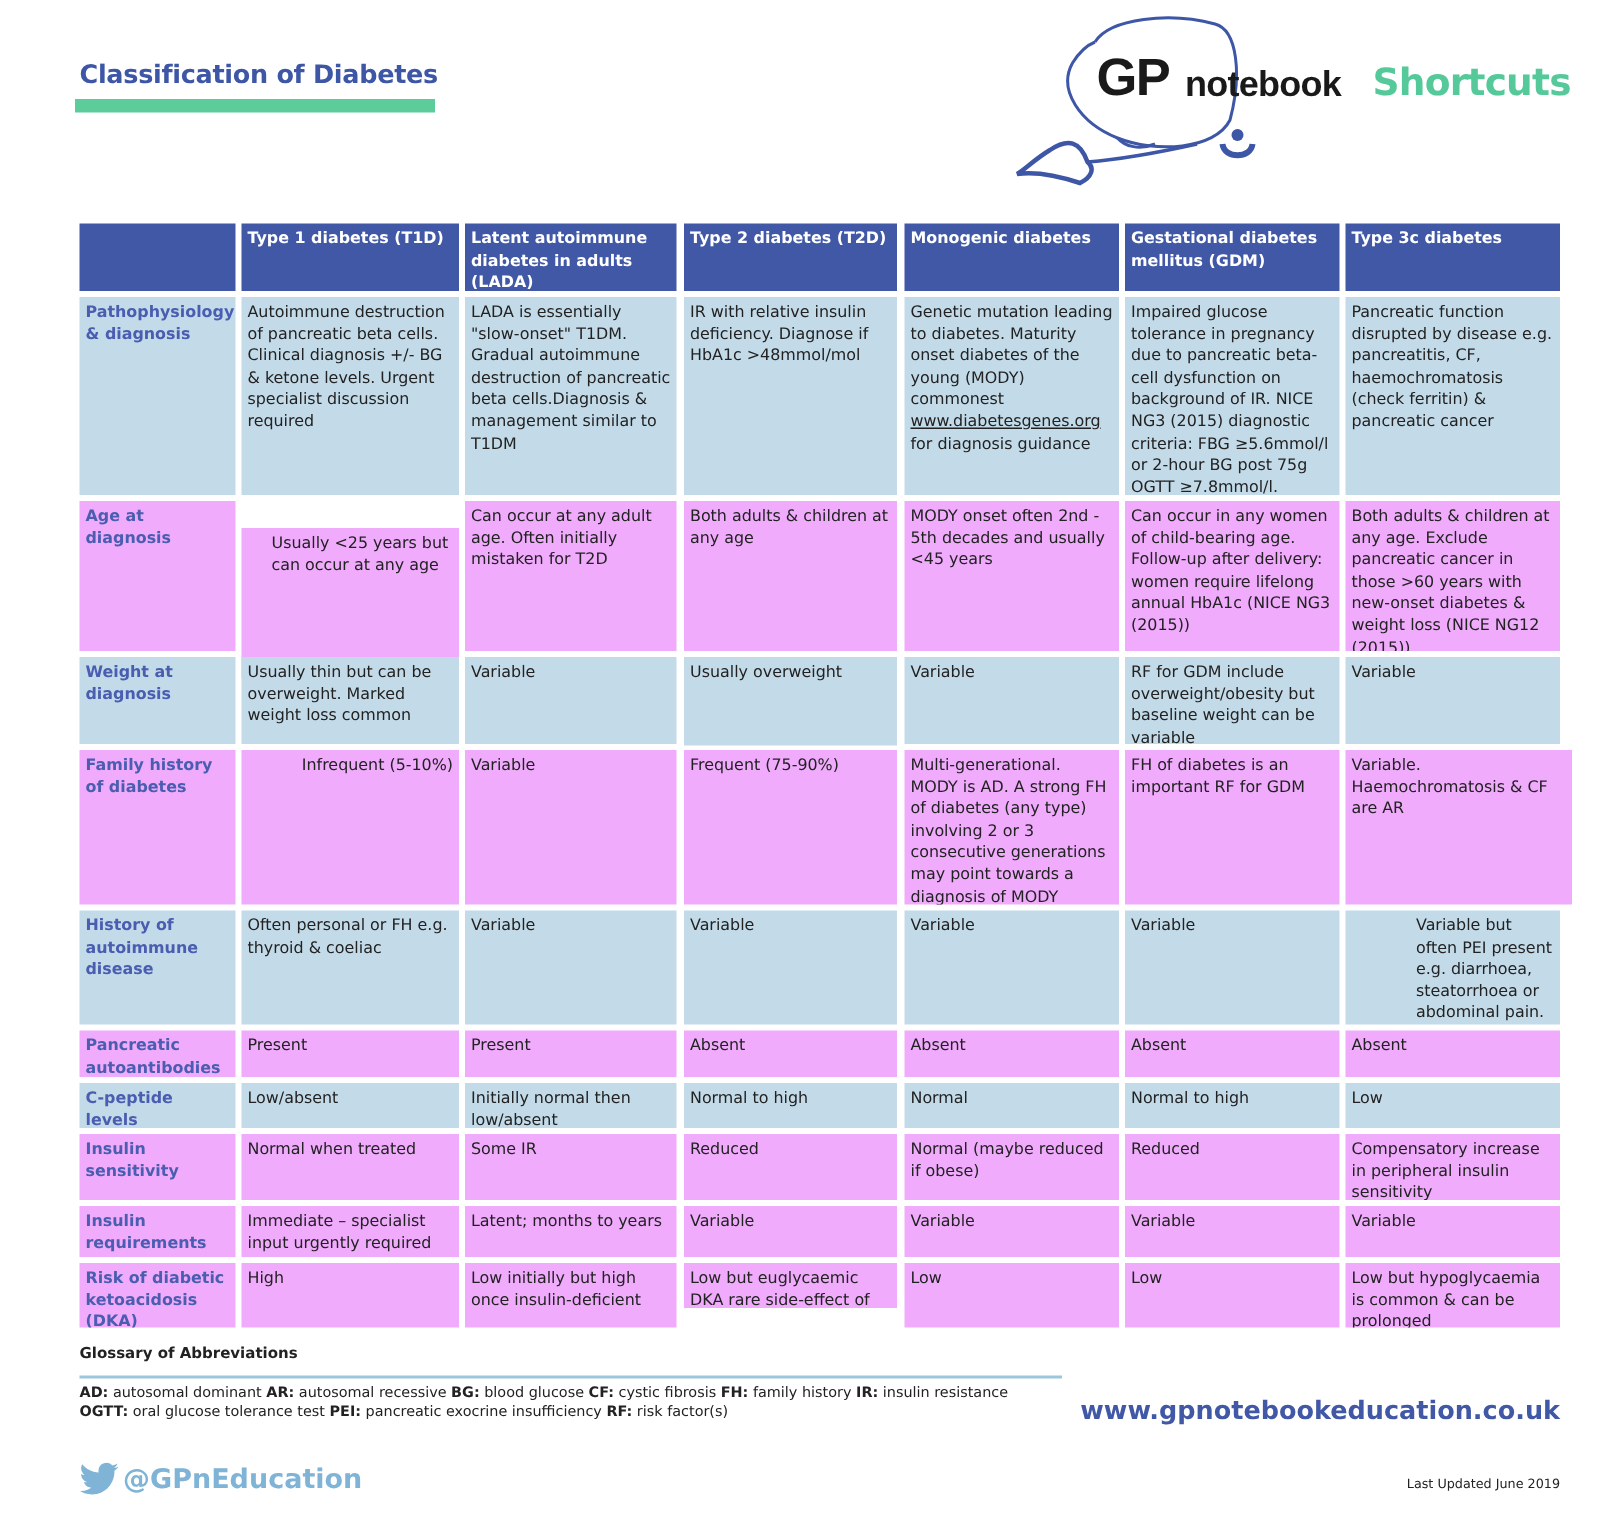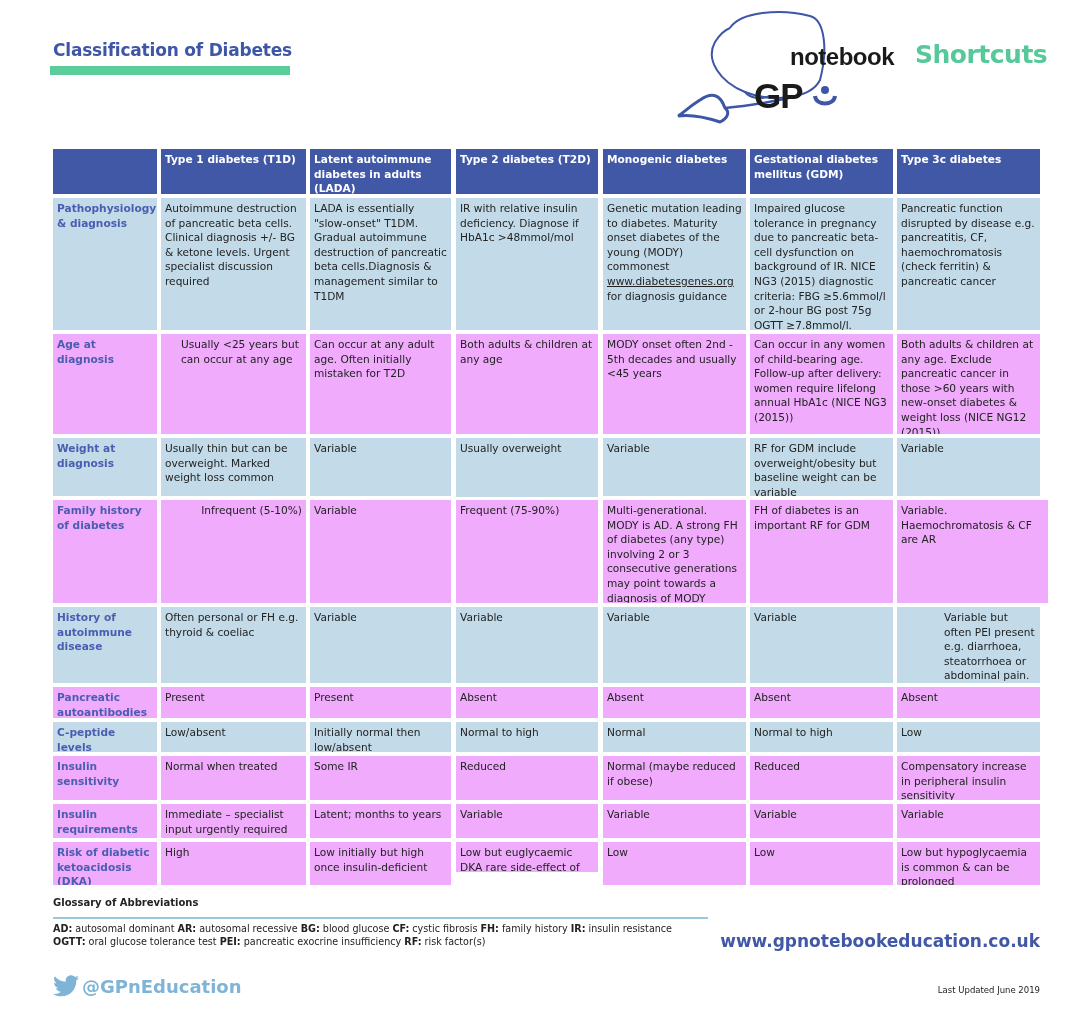--- a/index.html
+++ b/index.html
@@ -4,22 +4,22 @@
   <style>
     html, body { margin: 0; padding: 0; background: #ffffff; }
     body { width: 1080px; height: 1013px; position: relative; overflow: hidden;
            font-family: "DejaVu Sans", sans-serif; color: #222; }
     .page-title { position: absolute; left: 53px; top: 40px; font-size: 17px; font-weight: bold;
                   color: #3d56a6; letter-spacing: -0.2px; }
     .title-underline { position: absolute; left: 50px; top: 66px; width: 240px; height: 9px; background: #5ccc9b; }
 
     .logo { position: absolute; left: 670px; top: 10px; width: 380px; height: 120px; }
     .logo svg { position: absolute; left: 0; top: 0; }
-    .logo-gp { position: absolute; left: 84px; top: 22px; font-size: 35px; font-weight: bold; color: #1a1a1a;
-               font-family: "Liberation Sans", sans-serif; letter-spacing: -1px; margin-top: 44px; }
+    .logo-gp { position: absolute; left: 61px; top: 22px; font-size: 35px; font-weight: bold; color: #1a1a1a;
+               font-family: "Liberation Sans", sans-serif; letter-spacing: -1px; }
     .logo-notebook { position: absolute; left: 120px; top: 33px; font-size: 24px; font-weight: bold; color: #1a1a1a;
                      font-family: "Liberation Sans", sans-serif; letter-spacing: -0.5px; }
     .logo-shortcuts { position: absolute; left: 245px; top: 30px; font-size: 25px; font-weight: bold; color: #55c999;
                       font-family: "DejaVu Sans", sans-serif; letter-spacing: -0.5px; }
 
     .grid { position: absolute; left: 0; top: 0; }
     .cell { position: absolute; box-sizing: border-box; padding: 3px 4px; font-size: 10.6px; line-height: 14.6px;
             overflow: hidden; white-space: pre-line; }
     .hdr { background: #4158a6; color: #ffffff; font-weight: bold; }
     .lbl { color: #4a5db0; font-weight: bold; }
@@ -66,21 +66,21 @@
     <div class="cell hdr" style="left: 750px; top: 149px; width: 143px; height: 45px;">Gestational diabetes mellitus (GDM)</div>
     <div class="cell hdr" style="left: 897px; top: 149px; width: 143px; height: 45px;">Type 3c diabetes</div>
     <div class="cell lbl blue" style="left: 53px; top: 198px; width: 104px; height: 132px;">Pathophysiology &amp; diagnosis</div>
     <div class="cell blue" style="left: 161px; top: 198px; width: 145px; height: 132px;">Autoimmune destruction of pancreatic beta cells. Clinical diagnosis +/- BG &amp; ketone levels. Urgent specialist discussion required</div>
     <div class="cell blue" style="left: 310px; top: 198px; width: 141px; height: 132px;">LADA is essentially "slow-onset" T1DM. Gradual autoimmune destruction of pancreatic beta cells.Diagnosis &amp; management similar to T1DM</div>
     <div class="cell blue" style="left: 456px; top: 198px; width: 142px; height: 132px;">IR with relative insulin deficiency. Diagnose if HbA1c &gt;48mmol/mol</div>
     <div class="cell blue" style="left: 603px; top: 198px; width: 143px; height: 132px; white-space: normal;"><span>Genetic mutation leading to diabetes. Maturity onset diabetes of the young (MODY) commonest</span> <span class="link">www.diabetesgenes.org</span> <span>for diagnosis guidance</span></div>
     <div class="cell blue" style="left: 750px; top: 198px; width: 143px; height: 132px;">Impaired glucose tolerance in pregnancy due to pancreatic beta-cell dysfunction on background of IR. NICE NG3 (2015) diagnostic criteria: FBG ≥5.6mmol/l or 2-hour BG post 75g OGTT ≥7.8mmol/l.</div>
     <div class="cell blue" style="left: 897px; top: 198px; width: 143px; height: 132px;">Pancreatic function disrupted by disease e.g. pancreatitis, CF, haemochromatosis (check ferritin) &amp; pancreatic cancer</div>
     <div class="cell lbl green" style="left: 53px; top: 334px; width: 104px; height: 100px;">Age at diagnosis</div>
-    <div class="cell green" style="left: 161px; top: 334px; width: 145px; height: 100px; padding-left: 20px;">Usually &lt;25 years but can occur at any age</div>
+    <div class="cell green" style="left: 161px; top: 352px; width: 145px; height: 100px; padding-left: 20px;">Usually &lt;25 years but can occur at any age</div>
     <div class="cell green" style="left: 310px; top: 334px; width: 141px; height: 100px;">Can occur at any adult age.  Often initially mistaken for T2D</div>
     <div class="cell green" style="left: 456px; top: 334px; width: 142px; height: 100px;">Both adults &amp; children at any age</div>
     <div class="cell green" style="left: 603px; top: 334px; width: 143px; height: 100px;">MODY onset often 2nd - 5th decades and usually &lt;45 years</div>
     <div class="cell green" style="left: 750px; top: 334px; width: 143px; height: 100px;">Can occur in any women of child-bearing age. Follow-up after delivery: women require lifelong annual HbA1c (NICE NG3 (2015))</div>
     <div class="cell green" style="left: 897px; top: 334px; width: 143px; height: 100px;">Both adults &amp; children at any age. Exclude pancreatic cancer in those &gt;60 years with new-onset diabetes &amp; weight loss (NICE NG12 (2015))</div>
     <div class="cell lbl blue" style="left: 53px; top: 438px; width: 104px; height: 58px;">Weight at diagnosis</div>
     <div class="cell blue" style="left: 161px; top: 438px; width: 145px; height: 58px;">Usually thin but can be overweight.  Marked weight loss common</div>
     <div class="cell blue" style="left: 310px; top: 438px; width: 141px; height: 58px;">Variable</div>
     <div class="cell blue" style="left: 456px; top: 438px; width: 142px; height: 59px;">Usually overweight</div>
     <div class="cell blue" style="left: 603px; top: 438px; width: 143px; height: 58px;">Variable</div>

